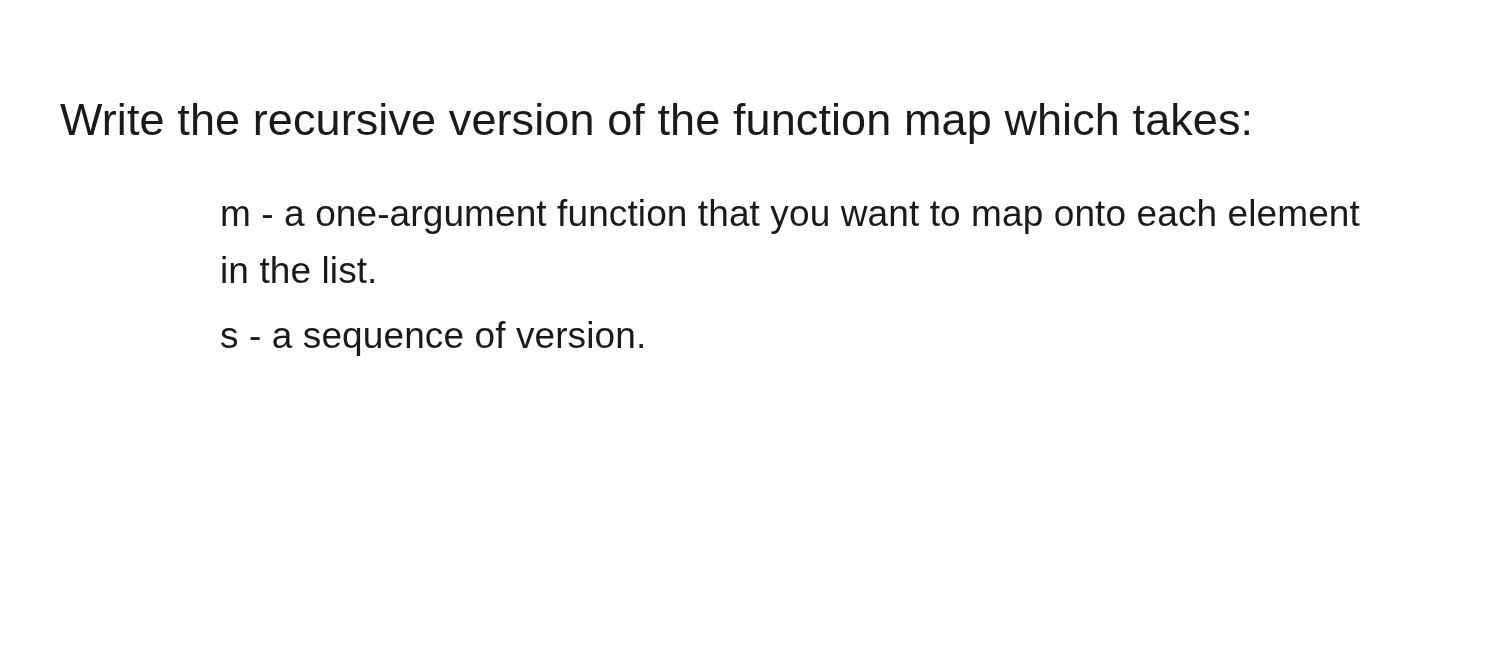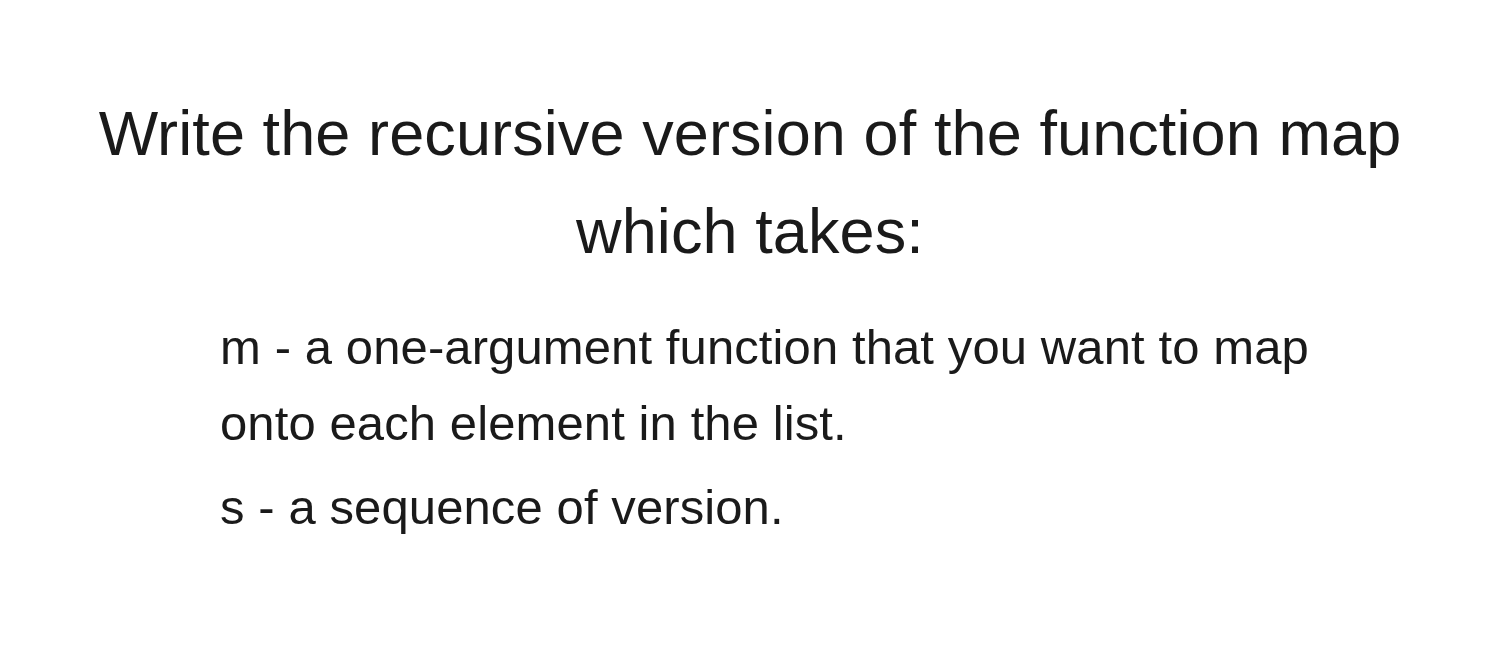--- a/index.html
+++ b/index.html
@@ -9,33 +9,32 @@
     }
     body {
       width: 1500px;
       height: 656px;
       background: #ffffff;
       font-family: -apple-system, BlinkMacSystemFont, "Segoe UI", Helvetica, Arial, sans-serif;
       color: #1a1a1a;
       padding: 85px 60px 60px 60px;
     }
     .intro {
-      font-size: 63px;
+      font-size: 45px;
       line-height: 1.55;
       font-weight: 400;
       letter-spacing: 0.1px;
       margin-bottom: 30px;
-      text-align: center;
     }
     .params {
       padding-left: 160px;
       padding-right: 60px;
     }
     .param {
-      font-size: 49px;
+      font-size: 37px;
       line-height: 1.55;
       font-weight: 400;
       letter-spacing: 0.1px;
       margin-bottom: 8px;
     }
   </style>
 </head>
 <body>
 
 <div class="intro">Write the recursive version of the function map which takes:</div>

